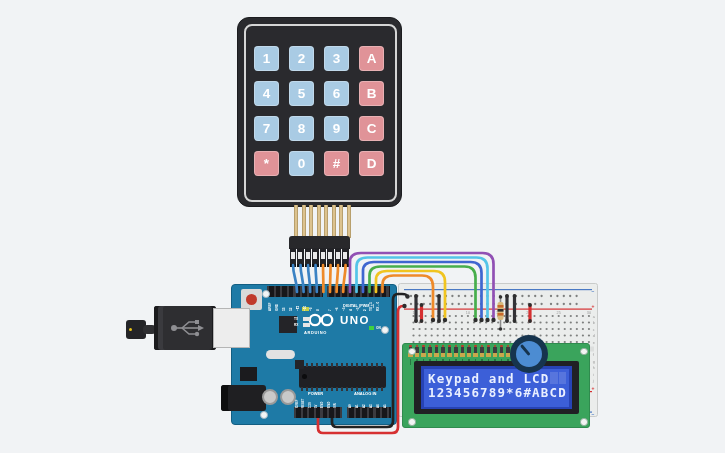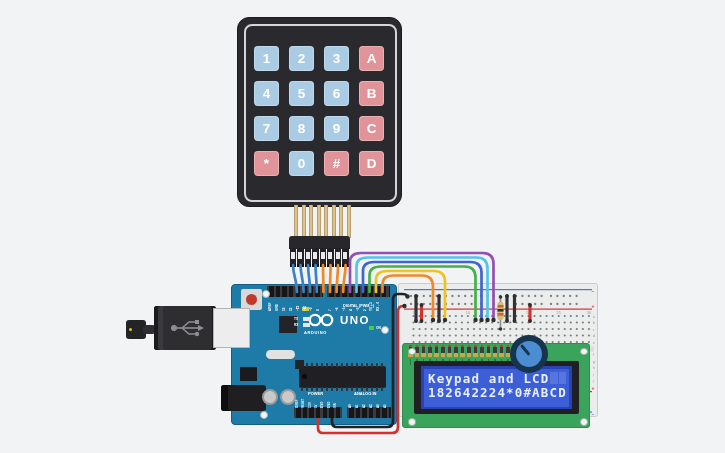--- a/index.html
+++ b/index.html
@@ -622,21 +622,21 @@
       <div class="abs" style="left: 97.1px; top: 0.6px; width: 2.8px; height: 2.8px; background: rgb(192, 57, 43); border-radius: 50%;"></div>
       <div class="abs" style="left: 97.6px; top: 15px; width: 1.8px; height: 6px; background: rgba(20, 70, 40, 0.5);"></div>
       <div class="abs" style="left: 103.4px; top: 3px; width: 3.2px; height: 7px; background: rgb(60, 60, 62);"></div>
       <div class="abs" style="left: 102.8px; top: 8.5px; width: 4.4px; height: 4.5px; background: rgb(201, 168, 76);"></div>
       <div class="abs" style="left: 103.6px; top: 0.6px; width: 2.8px; height: 2.8px; background: rgb(192, 57, 43); border-radius: 50%;"></div>
       <div class="abs" style="left: 104.1px; top: 15px; width: 1.8px; height: 6px; background: rgba(20, 70, 40, 0.5);"></div>
       <div class="abs" style="left: 11px; top: 17px; width: 165px; height: 53px; background: rgb(32, 32, 36); border-radius: 2px;"></div>
       <div class="abs" style="left: 18px; top: 22px; width: 151px; height: 43px; background: rgb(39, 67, 181);"></div>
       <div class="abs" style="left: 21px; top: 24.5px; width: 145px; height: 38px; background: rgb(60, 95, 216);"></div>
       <div class="abs lcdline" style="left: 25px; top: 27px;">Keypad and LCD</div>
-      <div class="abs lcdline" style="left: 25px; top: 41px;">182642224*0#ABCD</div>
+      <div class="abs lcdline" style="left: 25px; top: 41px;">123456789*6#ABCD</div>
       <div class="abs" style="left: 147px; top: 27.5px; width: 7.6px; height: 12px; background: rgba(255, 255, 255, 0.14);"></div>
       <div class="abs" style="left: 155.8px; top: 27.5px; width: 7.6px; height: 12px; background: rgba(255, 255, 255, 0.14);"></div>
       <div class="abs" style="left: 5px; top: 3.5px; width: 7.5px; height: 7.5px; background: rgb(242, 244, 243); border: 1px solid rgb(143, 174, 155); border-radius: 50%;"></div>
       <div class="abs" style="left: 177px; top: 3.5px; width: 7.5px; height: 7.5px; background: rgb(242, 244, 243); border: 1px solid rgb(143, 174, 155); border-radius: 50%;"></div>
       <div class="abs" style="left: 5px; top: 74px; width: 7.5px; height: 7.5px; background: rgb(242, 244, 243); border: 1px solid rgb(143, 174, 155); border-radius: 50%;"></div>
       <div class="abs" style="left: 177px; top: 74px; width: 7.5px; height: 7.5px; background: rgb(242, 244, 243); border: 1px solid rgb(143, 174, 155); border-radius: 50%;"></div>
     </div>
 
   <div class="abs" id="pot" style="left:510px;top:335px;width:38px;height:38px;z-index:5;">
       <div class="abs" style="left: 0px; top: 0px; width: 38px; height: 38px; background: rgb(22, 52, 78); border-radius: 50%;"></div>

